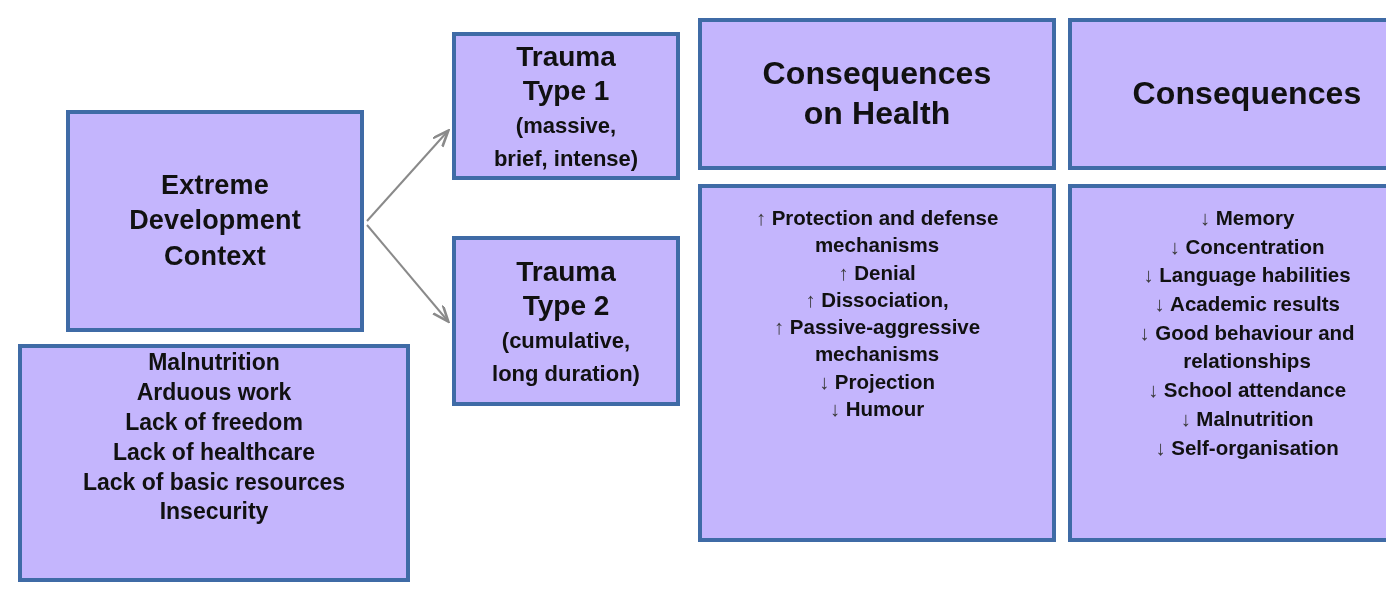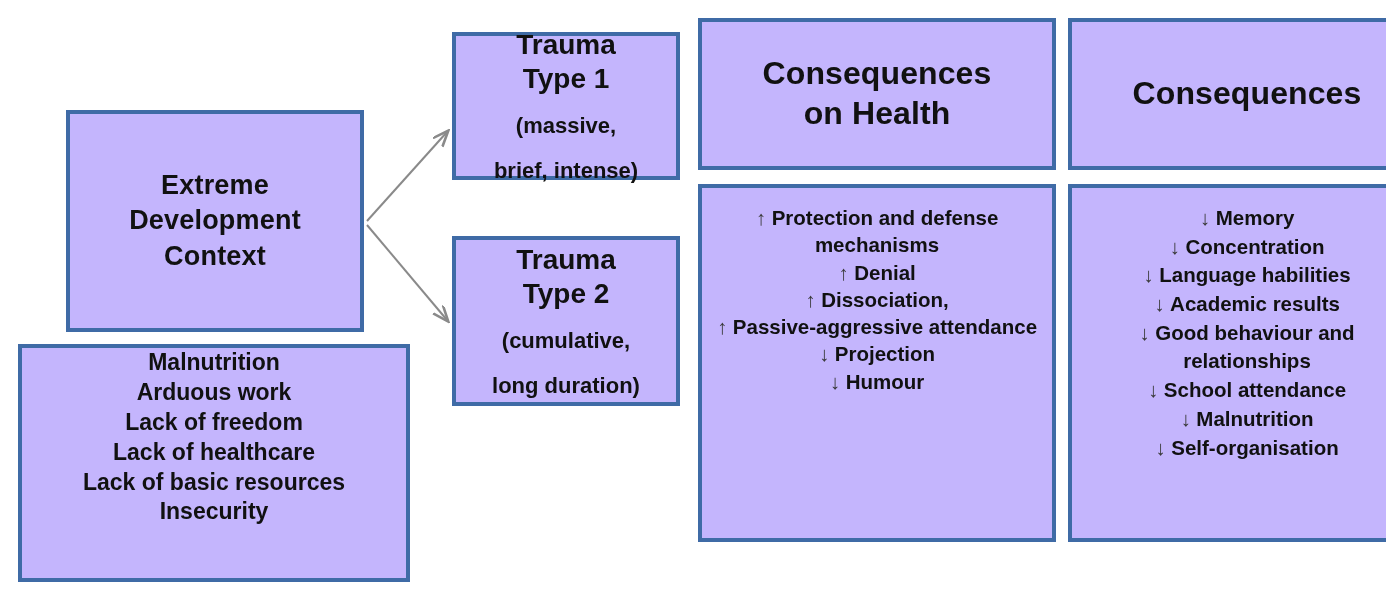--- a/index.html
+++ b/index.html
@@ -56,21 +56,21 @@
   .trauma-box {
     left: 452px;
     width: 228px;
     font-size: 27px;
     line-height: 1.22;
     justify-content: center;
   }
   #trauma1-box { top: 32px;  height: 148px; }
   #trauma2-box { top: 236px; height: 170px; }
   .trauma-title { font-size: 28px; line-height: 1.20; }
-  .trauma-sub   { font-size: 22px; line-height: 1.20; margin-top: 18px; }
+  .trauma-sub   { font-size: 22px; line-height: 1.20; margin-top: 6px; }
 
   
   .header-box {
     top: 18px;
     height: 152px;
     font-size: 32px;
     line-height: 1.24;
     letter-spacing: 0.1px;
   }
   #health-header    { left: 698px;  width: 358px; }
@@ -147,21 +147,21 @@
   </div>
 
   <div class="box header-box" id="education-header">
     <div>Consequences</div>
   </div>
 
   <div class="box content-box" id="health-content">
       <div class="wrapline"><span class="arrow-glyph">↑ </span><span>Protection and defense mechanisms</span></div>
       <div class="line"><span class="arrow-glyph">↑ </span><span>Denial</span></div>
       <div class="line"><span class="arrow-glyph">↑ </span><span>Dissociation,</span></div>
-      <div class="wrapline"><span class="arrow-glyph">↑ </span><span>Passive-aggressive attendance</span></div>
+      <div class="wrapline"><span class="arrow-glyph">↑ </span><span>Passive-aggressive mechanisms</span></div>
       <div class="line"><span class="arrow-glyph">↓ </span><span>Projection</span></div>
       <div class="line"><span class="arrow-glyph">↓ </span><span>Humour</span></div>
     </div>
 
   <div class="box content-box" id="education-content">
       <div class="line"><span class="arrow-glyph">↓ </span><span>Memory</span></div>
       <div class="line"><span class="arrow-glyph">↓ </span><span>Concentration</span></div>
       <div class="line"><span class="arrow-glyph">↓ </span><span>Language habilities</span></div>
       <div class="line"><span class="arrow-glyph">↓ </span><span>Academic results</span></div>
       <div class="wrapline"><span class="arrow-glyph">↓ </span><span>Good behaviour and relationships</span></div>

